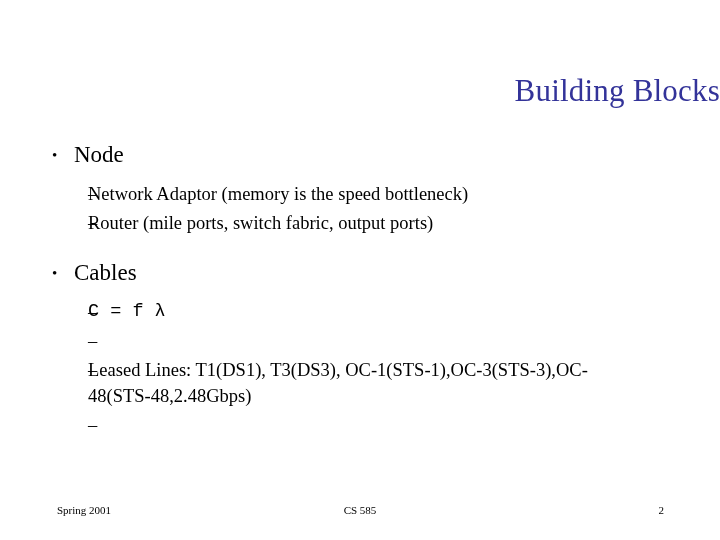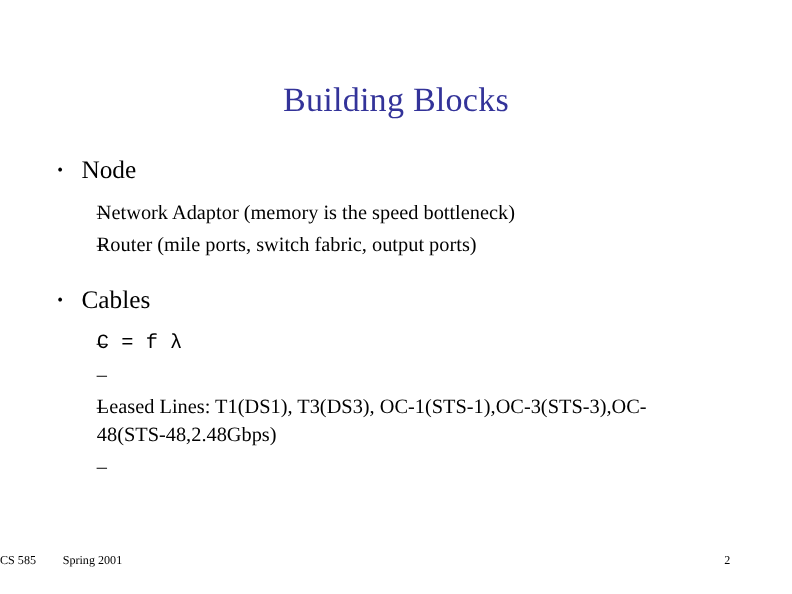--- a/index.html
+++ b/index.html
@@ -16,21 +16,21 @@
     height: 540px;
     background: #ffffff;
     overflow: hidden;
     box-sizing: border-box;
   }
   .slide-title {
     position: absolute;
     left: 0;
     top: 72px;
     width: 720px;
-    text-align: center;
+    text-align: right;
     font-size: 31px;
     line-height: 38px;
     color: #333399;
     font-family: "Liberation Serif", "DejaVu Serif", serif;
     letter-spacing: 0.2px;
     white-space: nowrap;
   }
   .body-area {
     position: absolute;
     left: 46px;
@@ -102,21 +102,21 @@
   .footer .f-left {
     position: absolute;
     left: 57px;
     top: 0;
   }
   .footer .f-center {
     position: absolute;
     left: 0;
     top: 0;
     width: 720px;
-    text-align: left;
+    text-align: center;
   }
   .footer .f-right {
     position: absolute;
     right: 56px;
     top: 0;
   }
   .lam {
     font-family: Liberation Mono, monospace;
   }
 </style>

